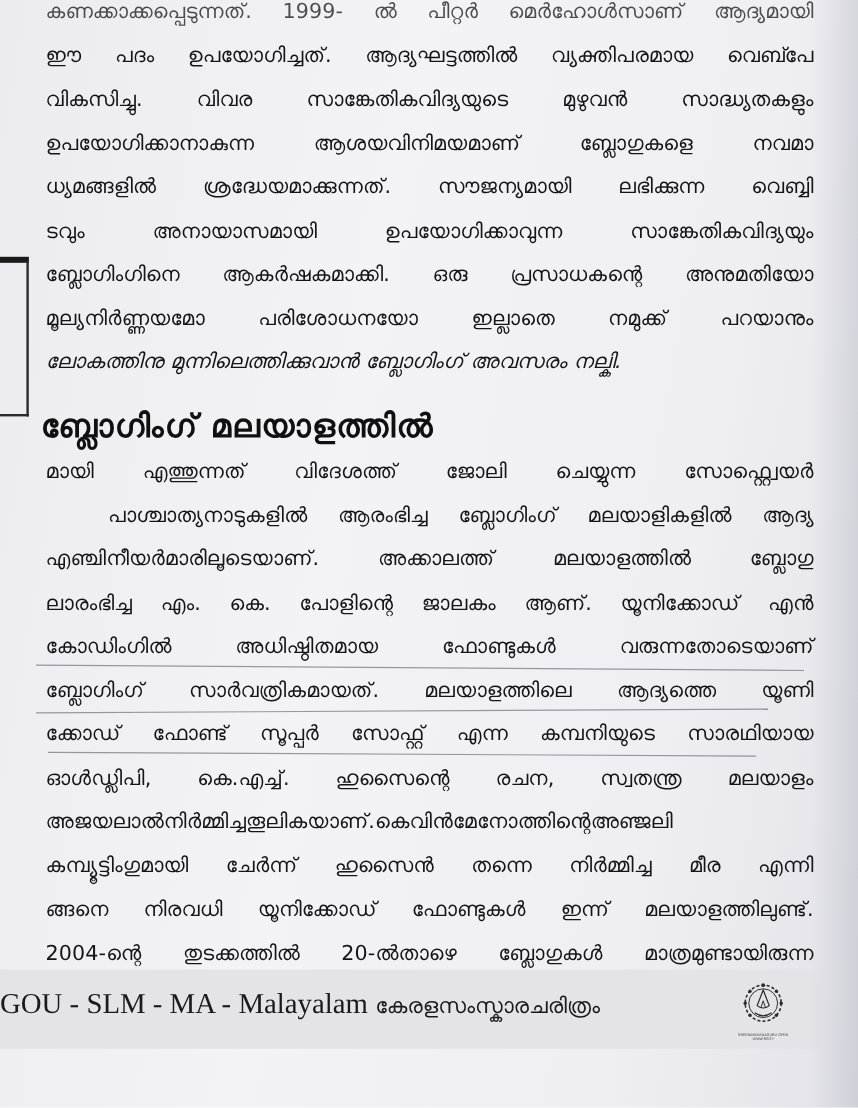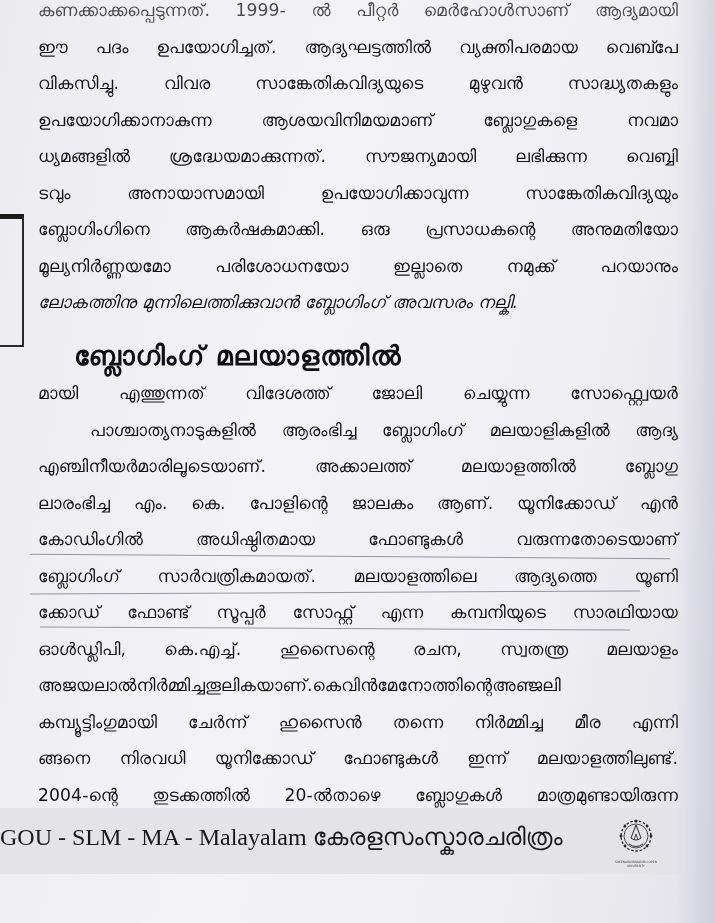--- a/index.html
+++ b/index.html
@@ -49,21 +49,20 @@
     .heading {
       position: absolute;
       left: 34px;
       top: 336px;
       font-size: 27px;
       font-weight: bold;
       line-height: 40px;
       white-space: nowrap;
       letter-spacing: 1px;
       color: #101010;
-      margin-left: 40px;
     }
     .section2 {
       position: absolute;
       left: 38px;
       top: 375px;
       width: 640px;
     }
     .line.indent {
       padding-left: 52px;
       box-sizing: border-box;
@@ -97,21 +96,21 @@
       left: 0;
       top: 822px;
       font-family: "Liberation Serif", "DejaVu Serif", serif;
       font-size: 24px;
       line-height: 30px;
       white-space: nowrap;
       color: #1a1a1a;
     }
     .footer-text .ml {
       font-family: "DejaVu Sans", sans-serif;
-      font-size: 24px;
+      font-size: 18px;
     }
     .logo {
       position: absolute;
       left: 616px;
       top: 816px;
       width: 40px;
       height: 52px;
     }
     .logo-caption {
       position: absolute;

